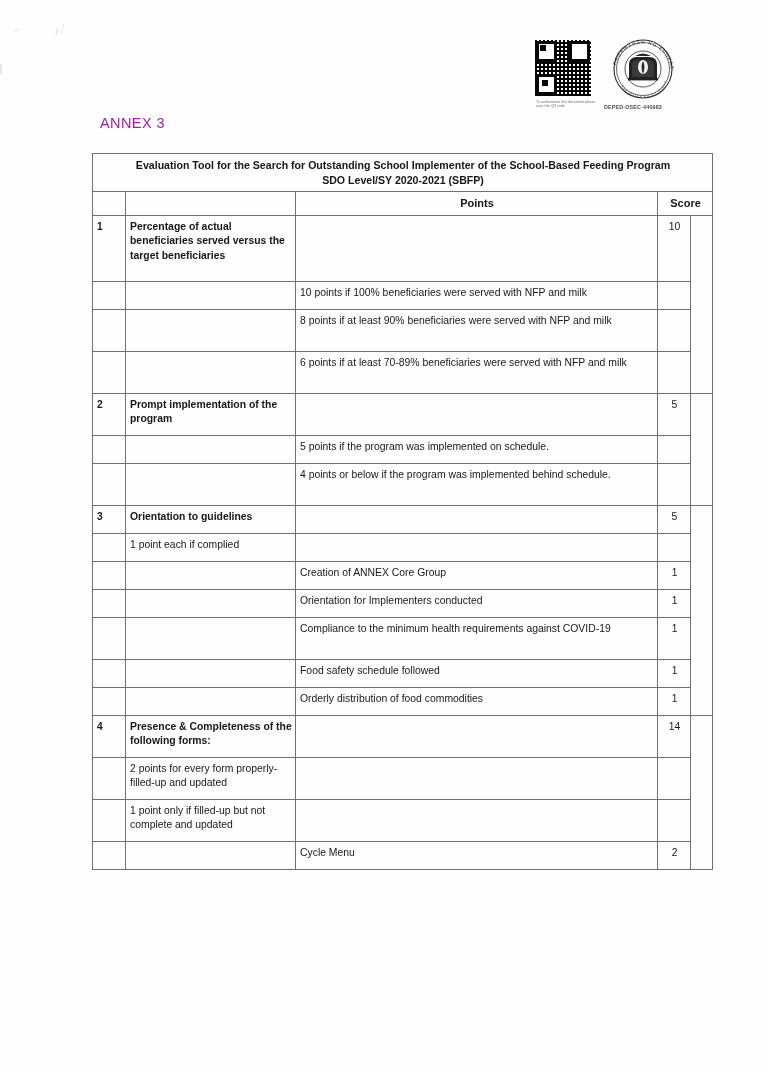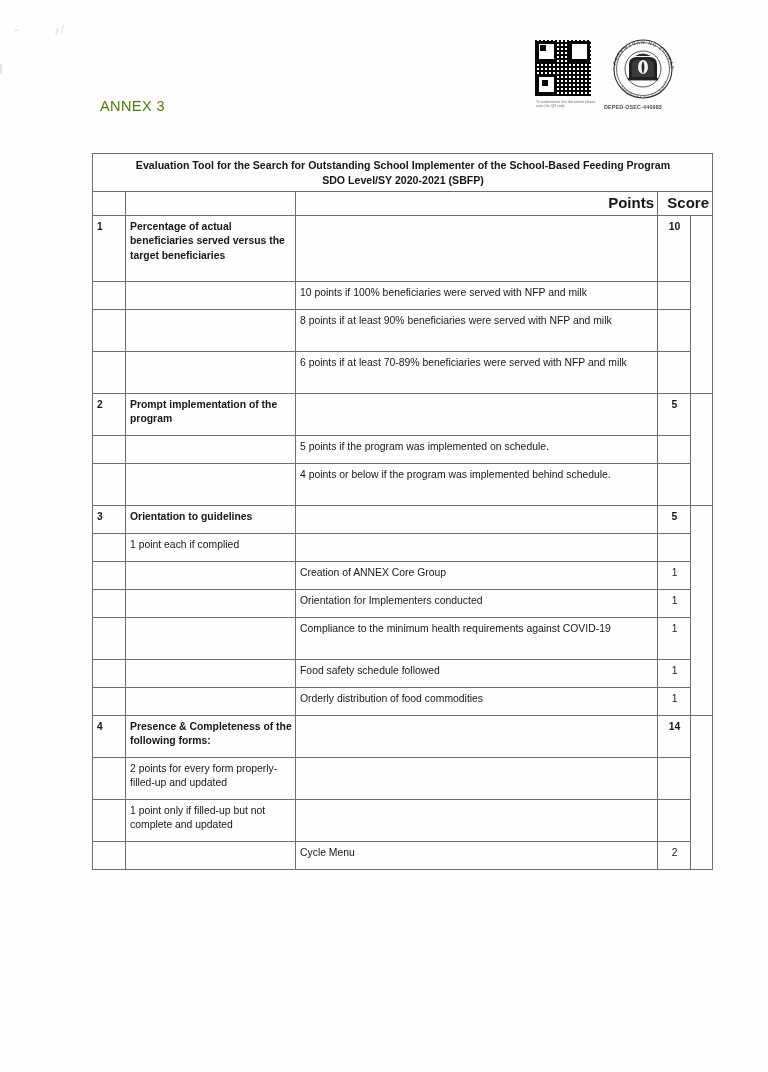--- a/index.html
+++ b/index.html
@@ -108,24 +108,24 @@
     color: #4c4c4c;
     letter-spacing: .15px;
     filter: blur(.2px);
     white-space: nowrap;
   }
 
   
   .annex {
     position: absolute;
     left: 100px;
-    top: 98px;
+    top: 115px;
     font-size: 14.5px;
     letter-spacing: .4px;
-    color: #4d7c0f;
+    color: #a21caf;
   }
 
   
   .tbl-wrap {
     position: absolute;
     left: 92px;
     top: 153px;
     width: 620px;
   }
   table.eval {
@@ -149,38 +149,38 @@
   col.c-tail  { width: 22px; }
 
   .title-cell {
     text-align: center;
     font-weight: 700;
     font-size: 10.6px;
     line-height: 17px;
     padding: 7px 8px 9px 8px;
   }
   .hdr {
-    text-align: right;
+    text-align: center;
     font-weight: 700;
-    font-size: 15px;
+    font-size: 11px;
     padding-top: 6px;
     padding-bottom: 6px;
   }
   .num {
     font-weight: 700;
     vertical-align: bottom;
     padding-left: 2px;
     padding-bottom: 3px;
     font-size: 10.2px;
   }
   .crit-main { font-weight: 700; margin-top: 28px; }
   .score {
     text-align: center;
     vertical-align: middle;
-    font-weight: 700;
+    font-weight: 400;
     font-size: 10.4px;
   }
   .score-sub {
     text-align: center;
     vertical-align: middle;
     font-weight: 400;
     font-size: 10.2px;
   }
   .tail { border-top: none; border-bottom: none; }
   .h-tall-1 { height: 66px; }

